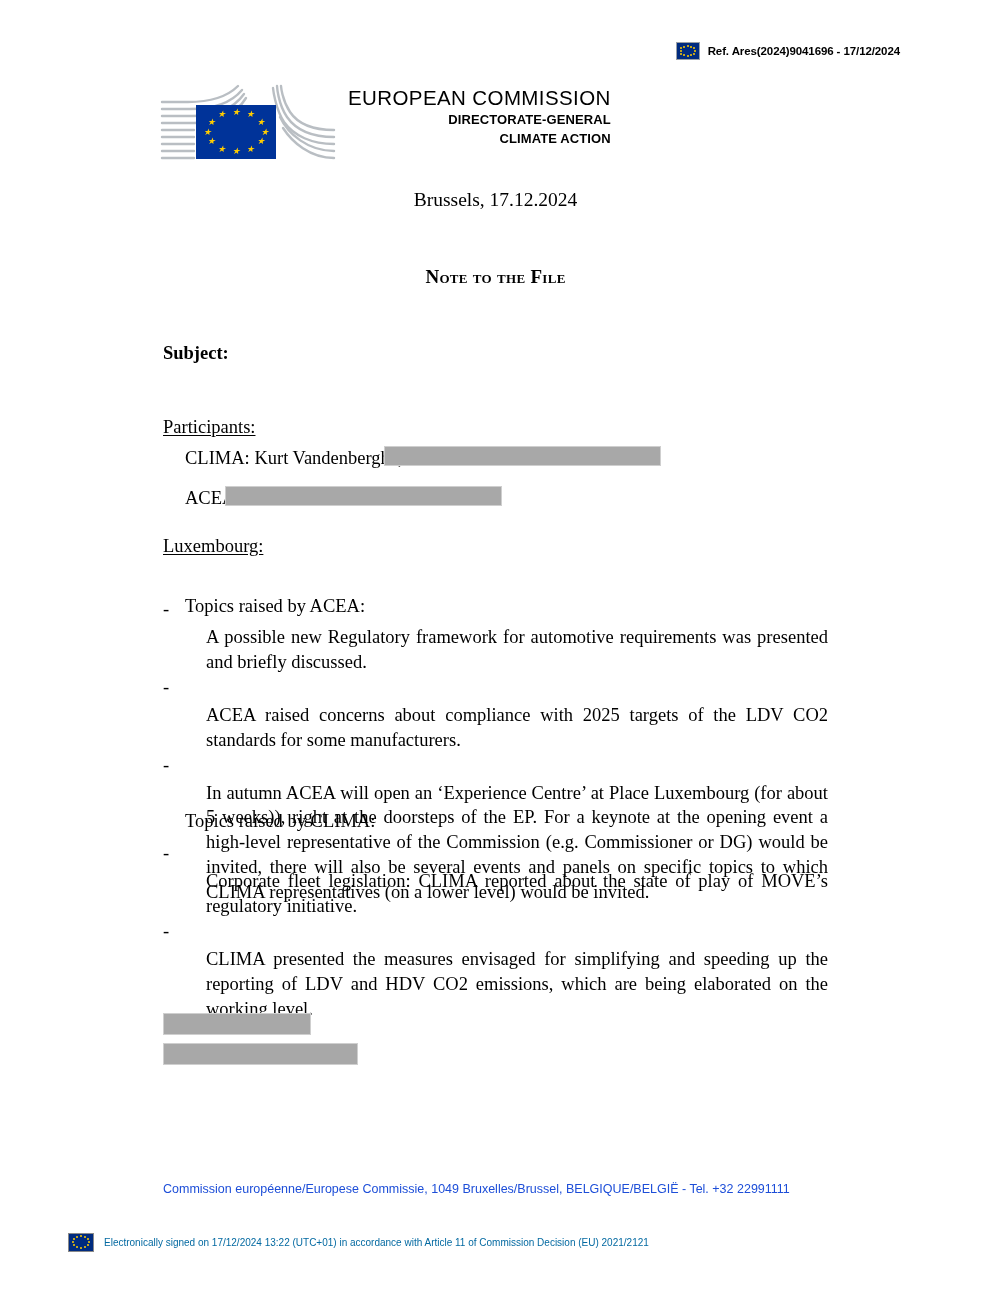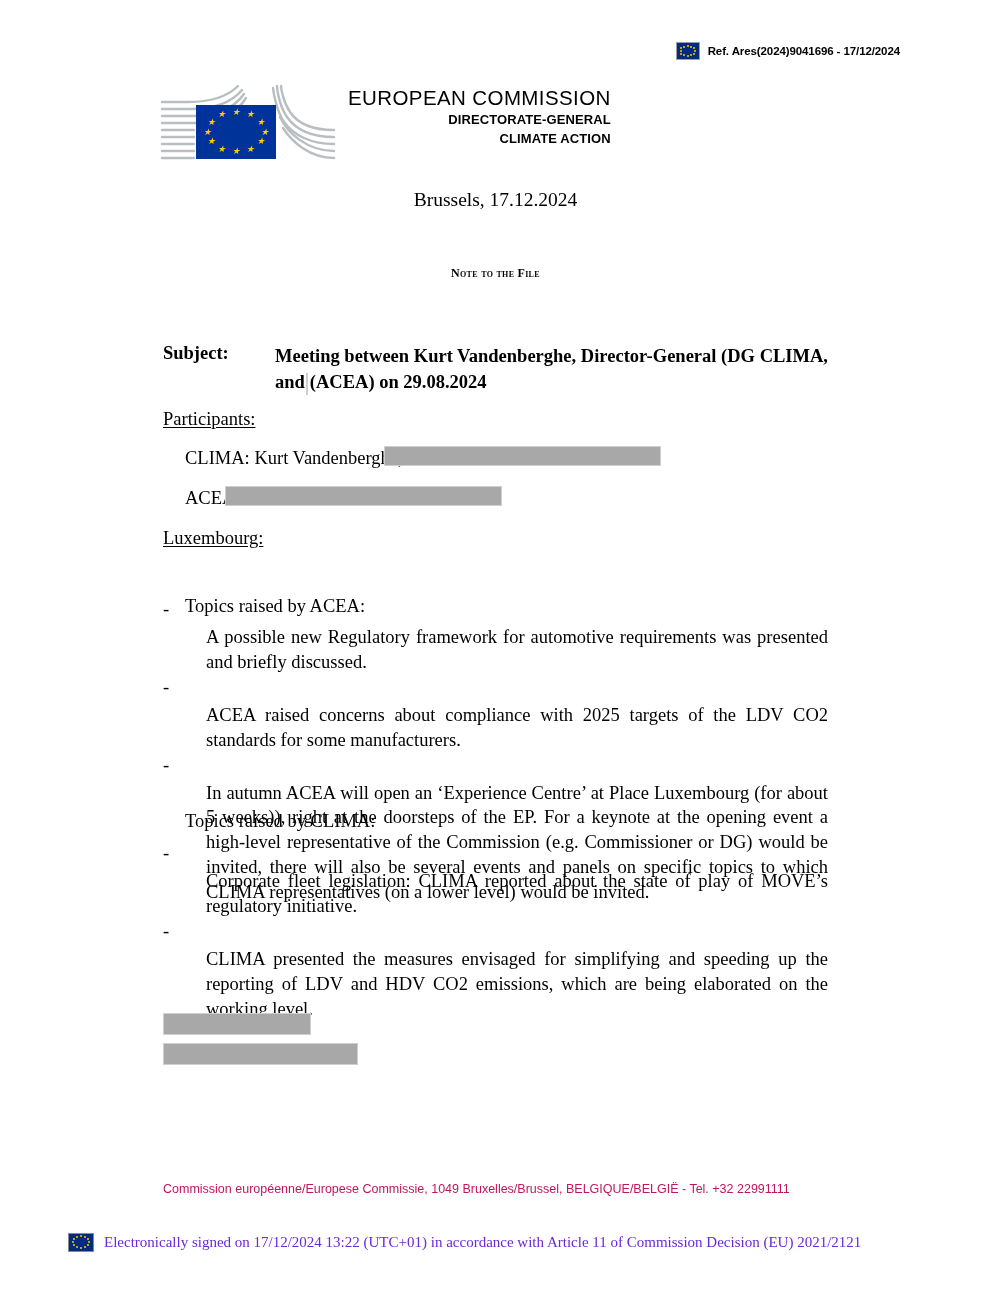--- a/index.html
+++ b/index.html
@@ -113,21 +113,21 @@
     width: 665px;
     text-align: center;
     font-size: 19.5px;
   }
   .doc-title {
     position: absolute;
     top: 266px;
     left: 163px;
     width: 665px;
     text-align: center;
-    font-size: 12px;
+    font-size: 19px;
     font-weight: bold;
     font-variant: small-caps;
     letter-spacing: 0.3px;
   }
 
   .subject-row {
     position: absolute;
     top: 343px;
     left: 163px;
     width: 665px;
@@ -148,20 +148,21 @@
     line-height: 1.42;
   }
   .subject-text > span { display: inline; }
 
   .sec-head {
     position: absolute;
     left: 163px;
     font-size: 18.5px;
     text-decoration: underline;
     text-underline-offset: 2px;
+    margin-top: 8px;
   }
   .plain {
     position: absolute;
     left: 163px;
     font-size: 18.5px;
     white-space: nowrap;
     margin-left: 22px;
   }
 
   
@@ -202,21 +203,21 @@
   .redact-sig2  { width: 195px; height: 22px; position: absolute; left: 163px; top: 1043px; }
 
   
   .footer {
     position: absolute;
     top: 1182px;
     left: 163px;
     width: 700px;
     font-family: "Liberation Sans", "DejaVu Sans", sans-serif;
     font-size: 12.5px;
-    color: #be185d;
+    color: #1d4ed8;
     white-space: nowrap;
   }
 
   
   .esign {
     position: absolute;
     left: 0;
     top: 1222px;
     width: 1000px;
     height: 40px;
@@ -228,23 +229,23 @@
   .esign-flag {
     width: 24px;
     height: 17px;
     background: #002b7f;
     border: 1px solid #8a8a8a;
     position: relative;
     flex: none;
     margin-right: 10px;
   }
   .esign-text {
-    font-family: Liberation Serif, serif;
-    font-size: 15px;
-    color: #6d28d9;
+    font-family: Liberation Sans, sans-serif;
+    font-size: 10px;
+    color: #0369a1;
     white-space: nowrap;
   }
 </style>
 </head>
 <body>
 
 <div class="ares-ref">
   <div class="ares-flag">
     <div class="stars">
       <i style="left:50%;top:18%"></i>
@@ -309,23 +310,20 @@
     <div class="logo-sub">CLIMATE ACTION</div>
   </div>
 </div>
 
 <div class="place-date">Brussels, 17.12.2024</div>
 
 <div class="doc-title">Note to the File</div>
 
 <div class="subject-row">
   <div class="subject-label">Subject:</div>
-  <div class="subject-text">
-    <span>Meeting between Kurt Vandenberghe, Director-General (DG CLIMA, and</span><span class="redact redact-inline-subject"></span><span>(ACEA) on 29.08.2024</span>
-  </div>
 </div>
 
 <div class="sec-head" style="top:409px">Participants:</div>
 
 <div class="plain" style="top:448px">CLIMA: Kurt Vandenberghe,</div>
 <div class="redact redact-clima"></div>
 
 <div class="plain" style="top:488px">ACEA:</div>
 <div class="redact redact-acea"></div>
 

